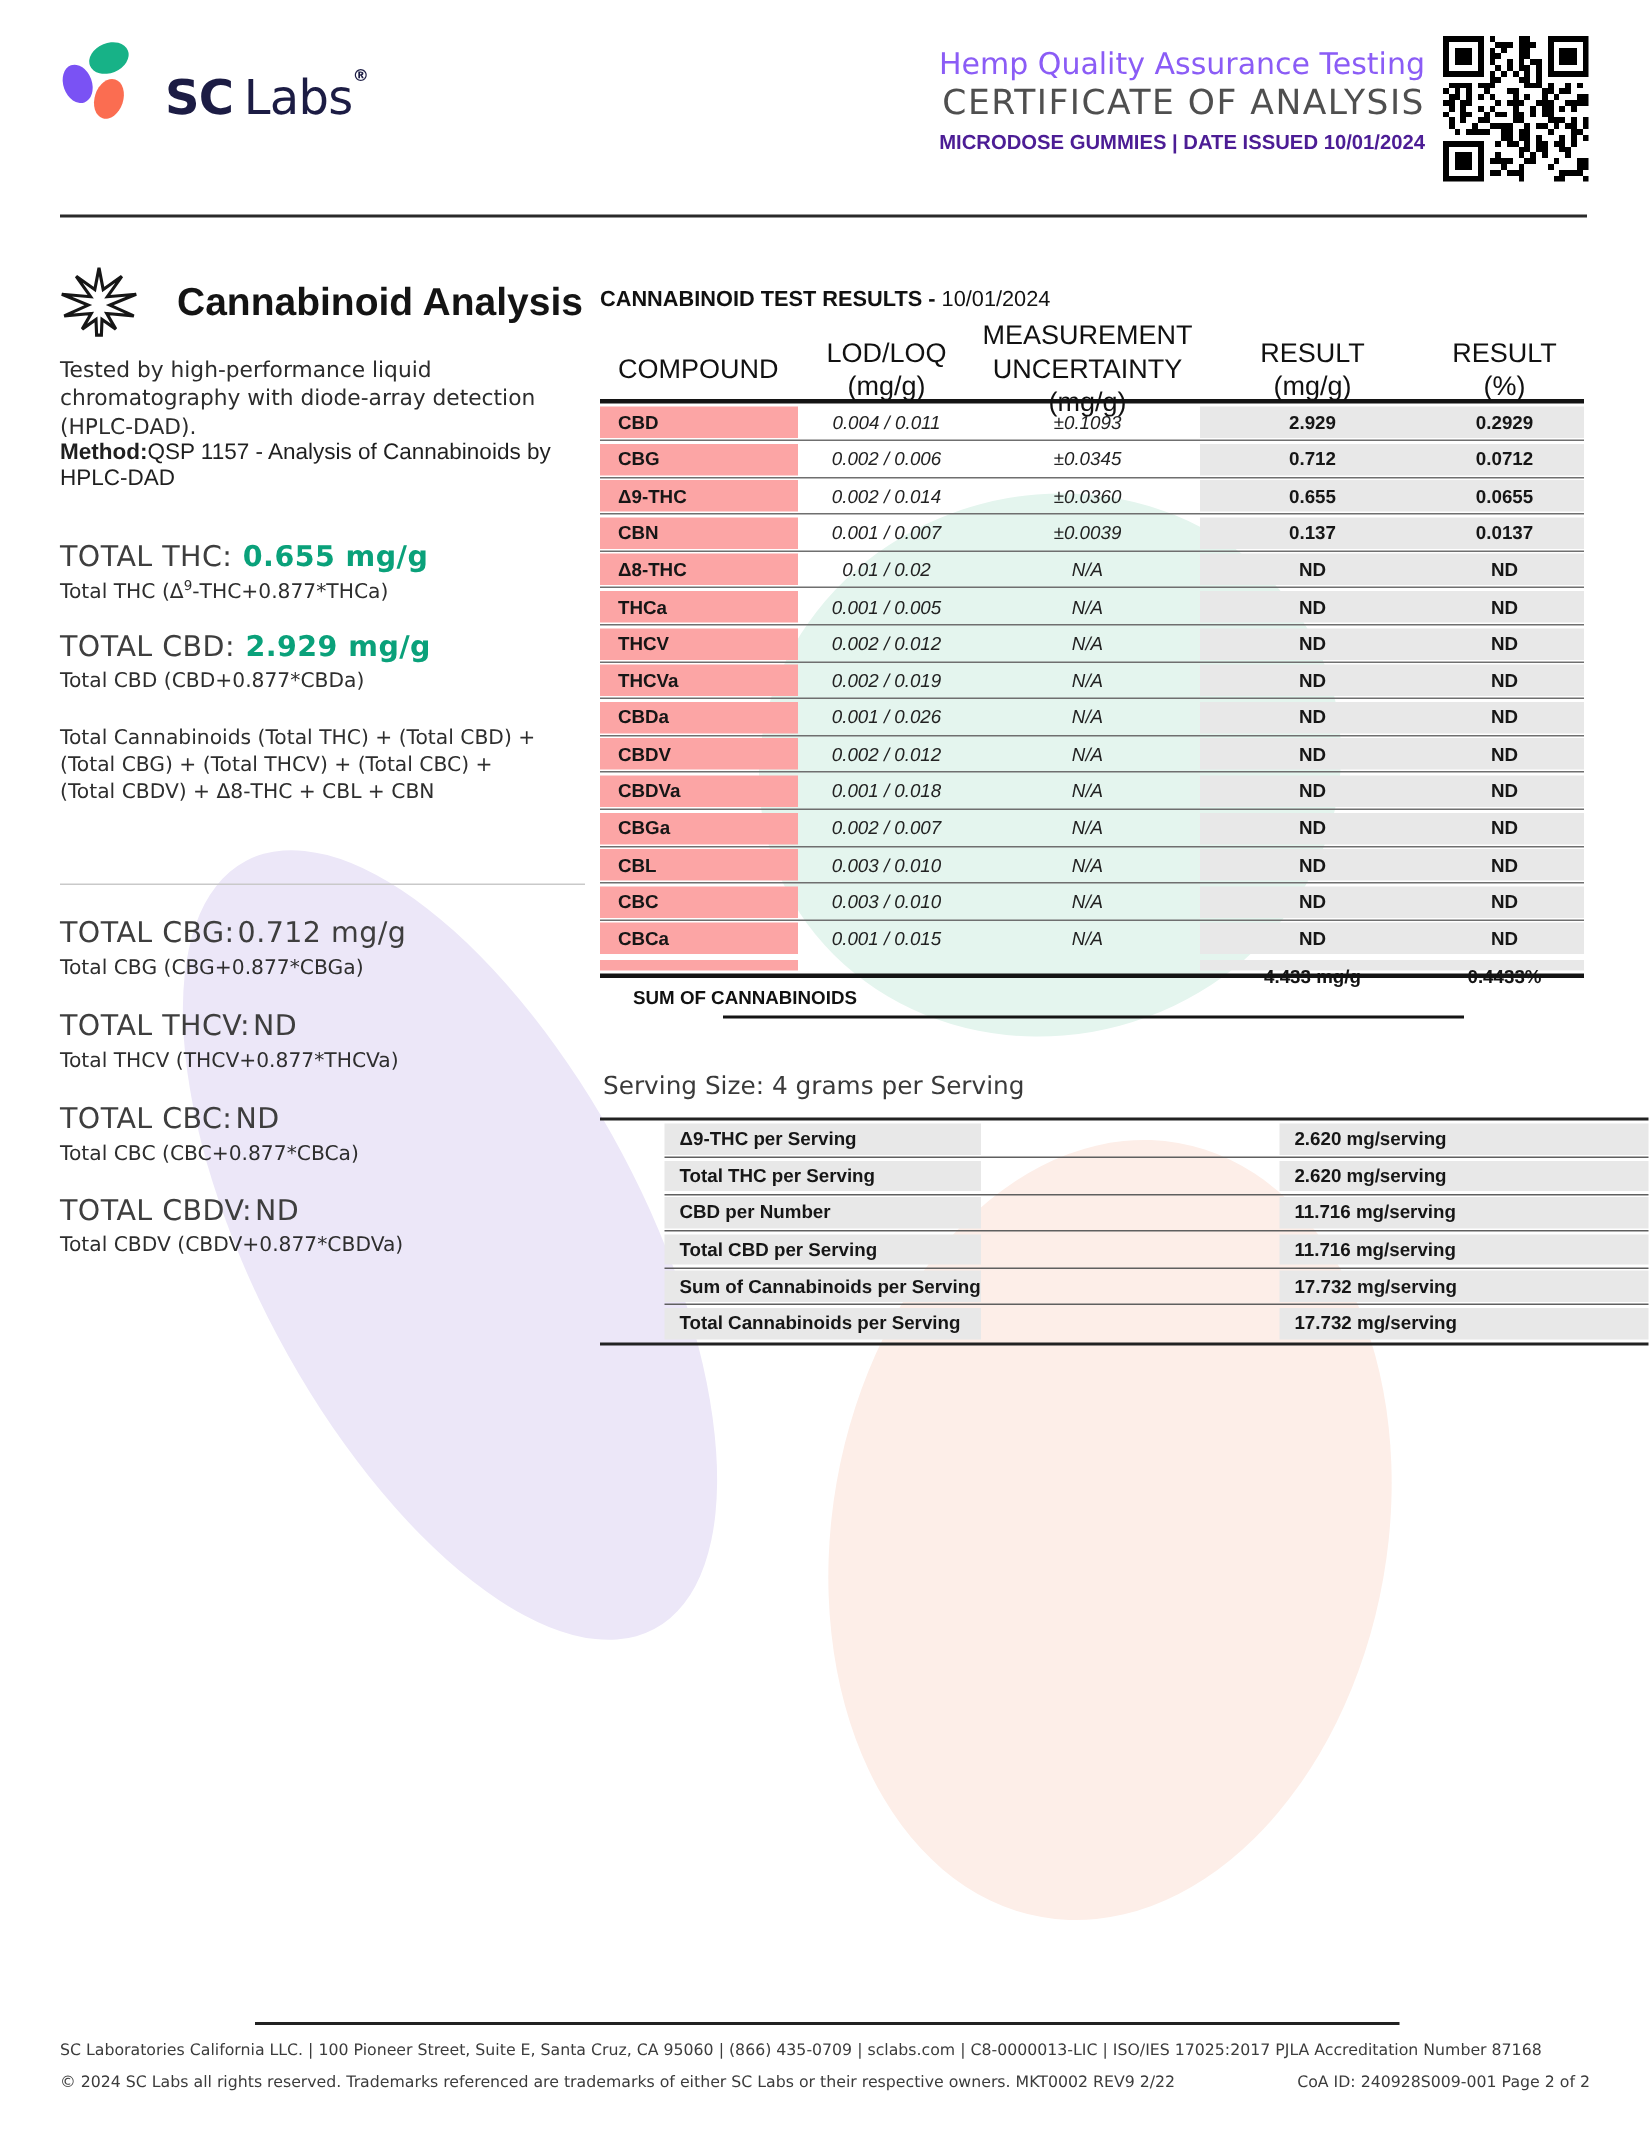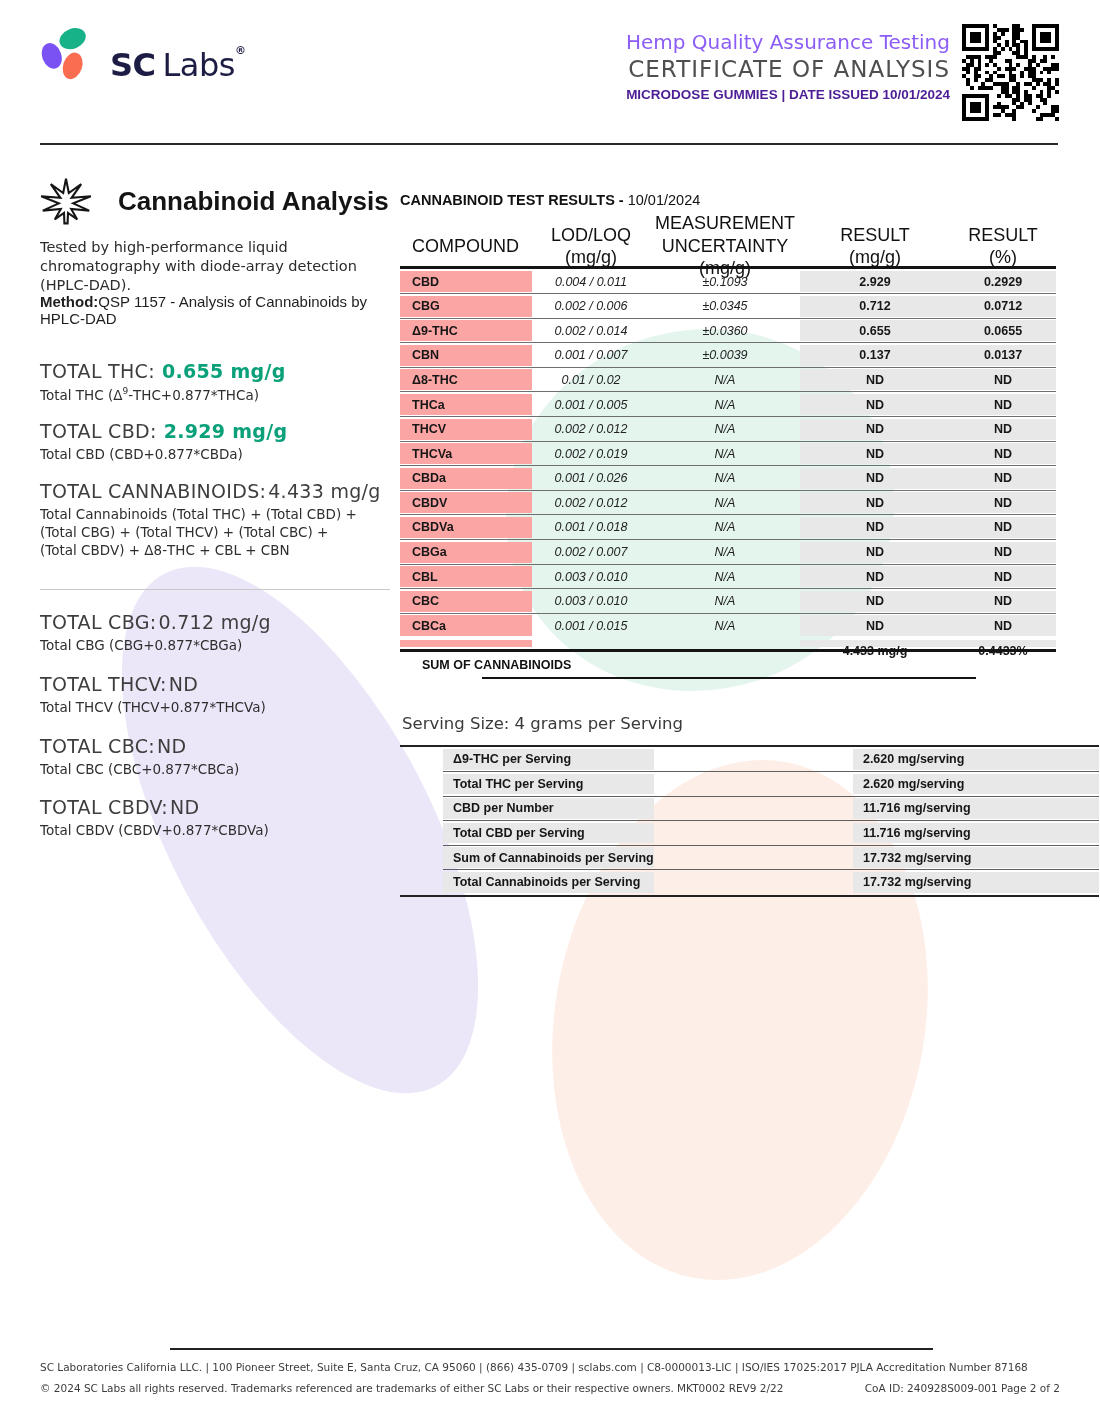--- a/index.html
+++ b/index.html
@@ -338,21 +338,20 @@
   <div class="totals">
     <div>
       <div class="tt"><span>TOTAL THC:</span><span class="val-green">0.655 mg/g</span></div>
       <div class="tf"><span>Total THC (Δ</span><sup>9</sup><span>-THC+0.877*THCa)</span></div>
     </div>
     <div>
       <div class="tt"><span>TOTAL CBD:</span><span class="val-green">2.929 mg/g</span></div>
       <div class="tf">Total CBD (CBD+0.877*CBDa)</div>
     </div>
     <div>
-      <div class="tt"><span>TOTAL CANNABINOIDS:</span><span class="val-plain">4.433 mg/g</span></div>
       <div class="tf">
         <div>Total Cannabinoids (Total THC) + (Total CBD) +</div>
         <div>(Total CBG) + (Total THCV) + (Total CBC) +</div>
         <div>(Total CBDV) + Δ8-THC + CBL + CBN</div>
       </div>
     </div>
   </div>
 
   <div class="divider"></div>
 

